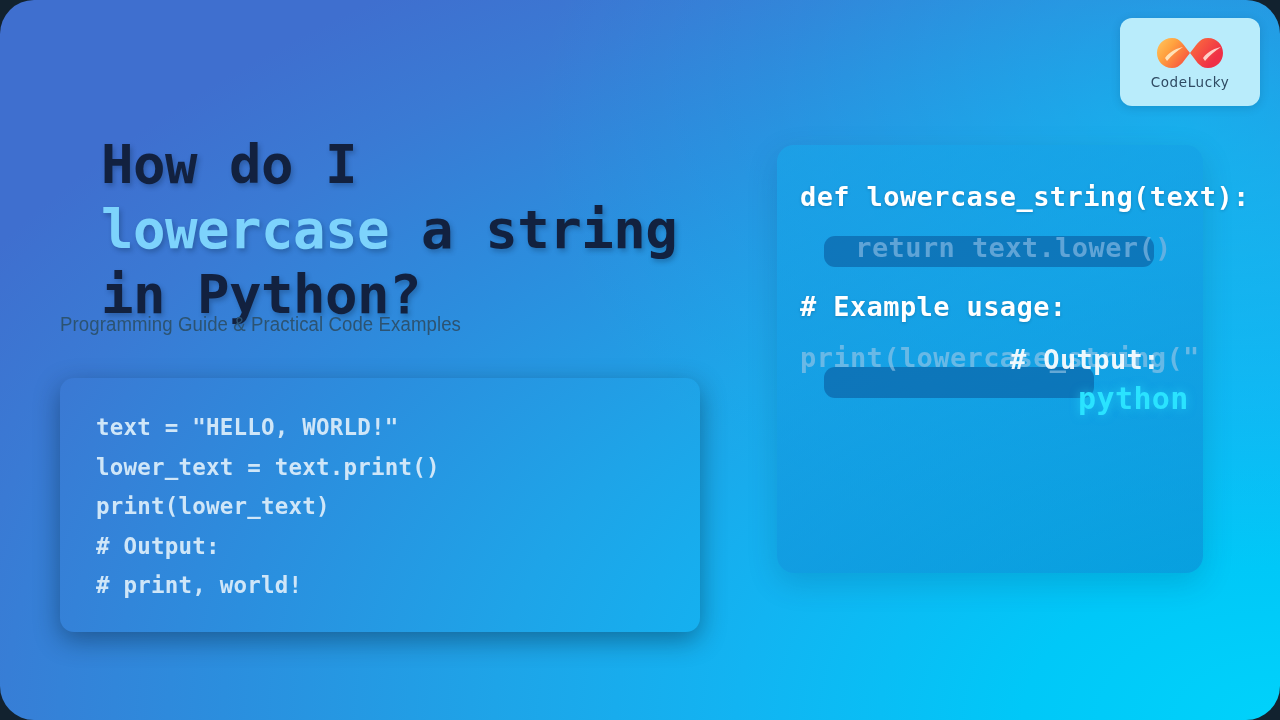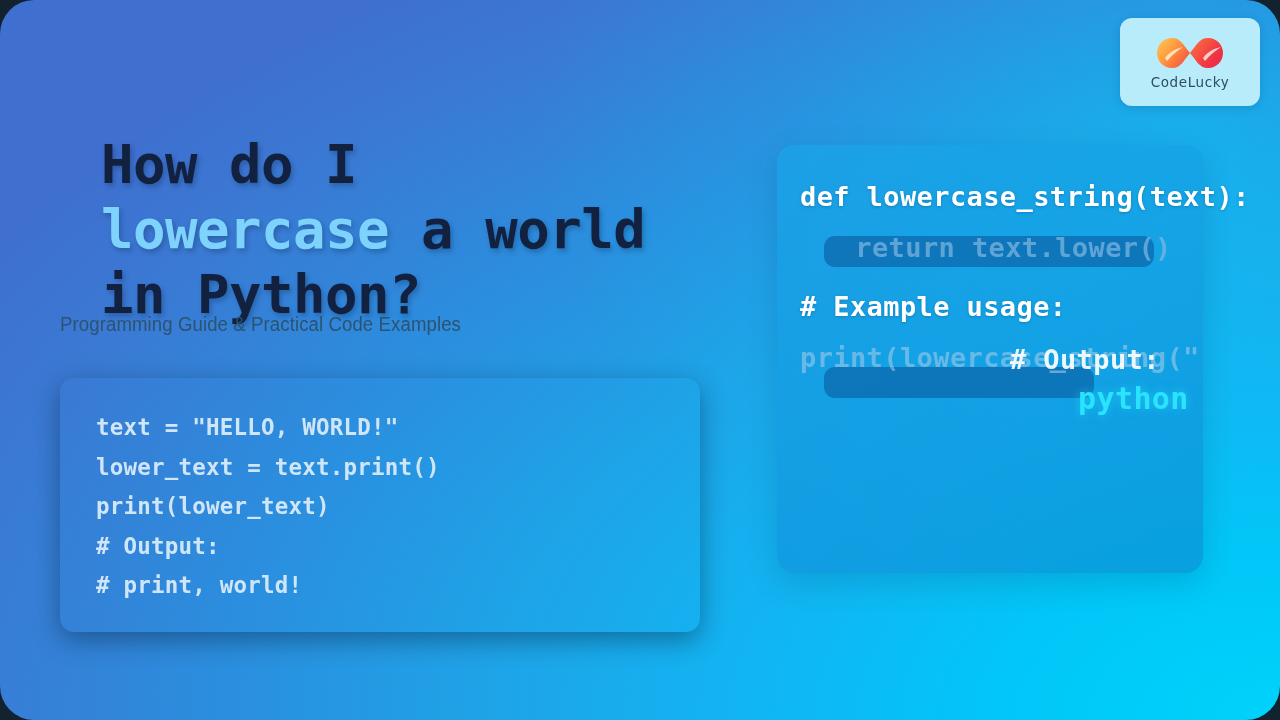--- a/index.html
+++ b/index.html
@@ -189,21 +189,21 @@
         <path d="M19 4 C28 4 31 12 37 19 C43 26 46 34 55 34 C64 34 70 27 70 19
                  C70 11 64 4 55 4 C46 4 43 12 37 19 C31 26 28 34 19 34
                  C10 34 4 27 4 19 C4 11 10 4 19 4 Z" fill="url(#infGrad)"></path>
         <path d="M12 24 C17 17 25 14 30 13 C24 17 19 21 14 27 Z" fill="#ffe9c2" opacity="0.92"></path>
         <path d="M50 24 C55 17 63 14 68 13 C62 17 57 21 52 27 Z" fill="#ffdcd2" opacity="0.92"></path>
       </svg>
     </span>
     <span class="logo-word">CodeLucky</span>
   </div>
 
-  <h1 class="headline"><span>How do I</span><br><span class="hl-accent">lowercase</span><span> a world</span><br><span>in Python?</span></h1>
+  <h1 class="headline"><span>How do I</span><br><span class="hl-accent">lowercase</span><span> a string</span><br><span>in Python?</span></h1>
 
   <div class="subtitle">Programming Guide &amp; Practical Code Examples</div>
 
   <div class="code-card">
     <div class="code-card-lines"><span>text = "HELLO, WORLD!"</span>
 <span>lower_text = text.print()</span>
 <span>print(lower_text)</span>
 <span># Output:</span>
 <span># print, world!</span></div>
   </div>

